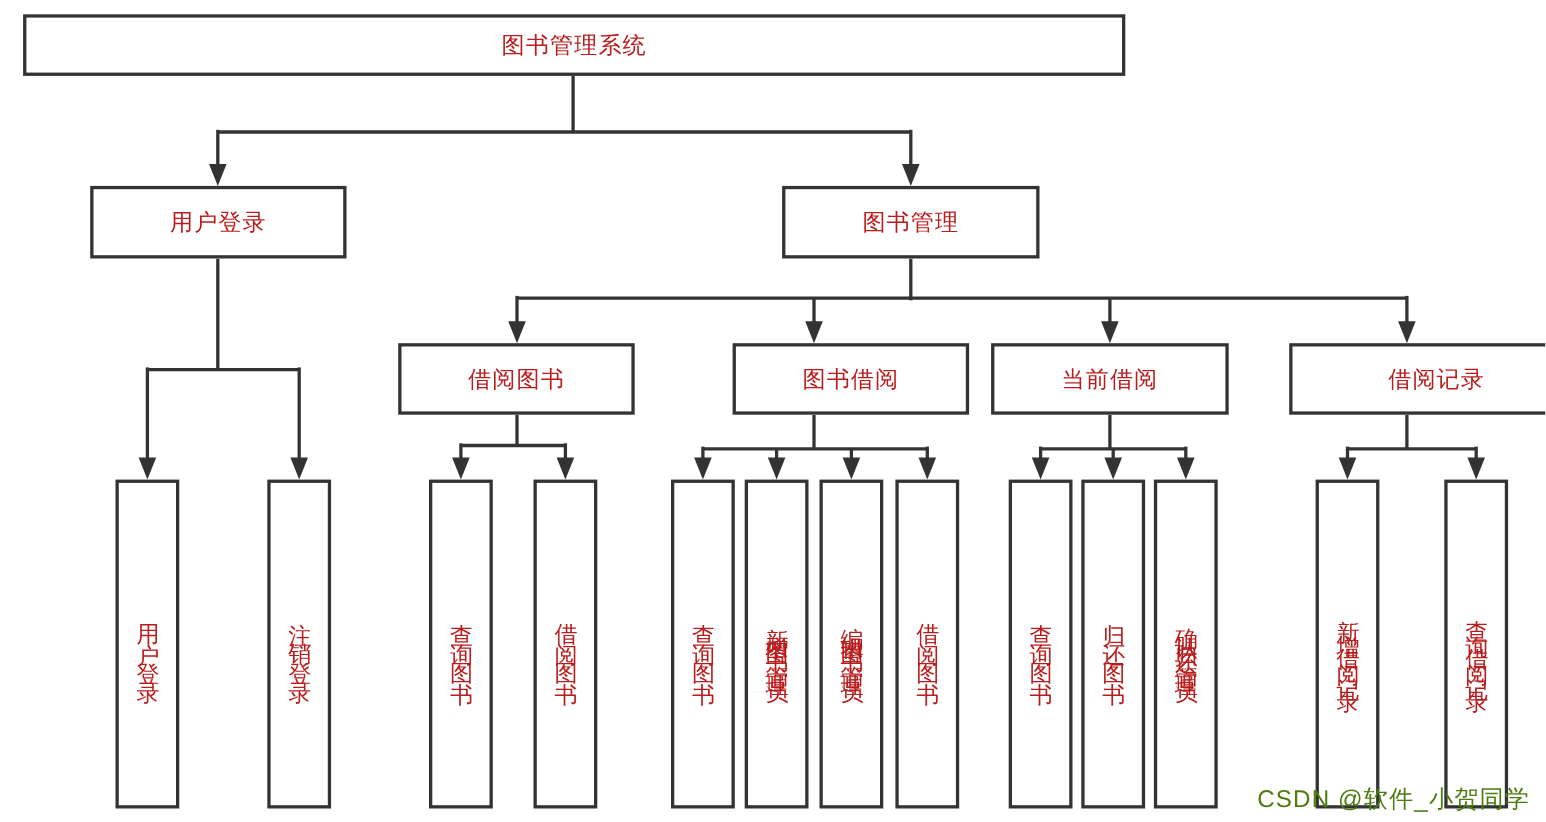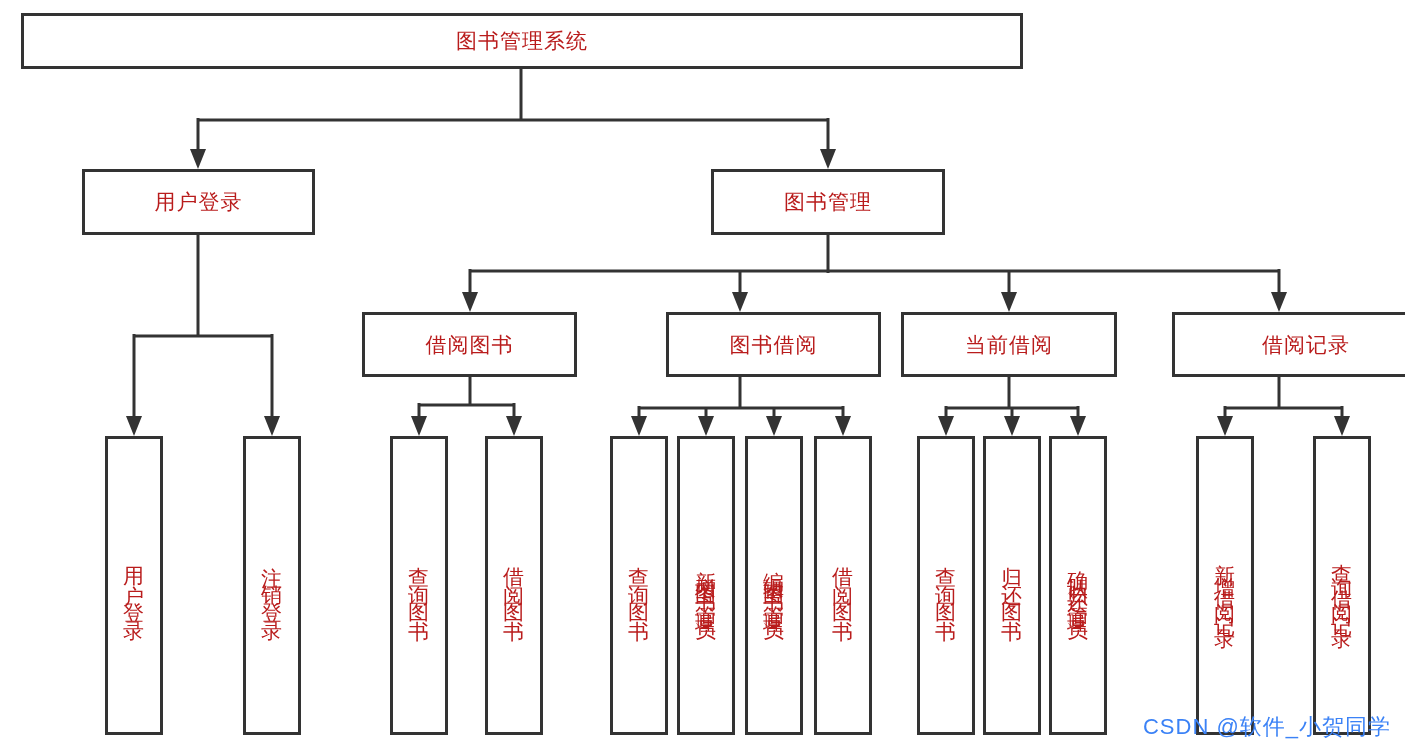--- a/index.html
+++ b/index.html
@@ -34,21 +34,21 @@
     line-height: 1;
   }
   .sp4 span { letter-spacing: 18px; }
   .sp6 span { letter-spacing: 13px; }
   .sp9 span { letter-spacing: 7px; }
   .watermark {
     position: absolute;
     right: 14px;
     top: 712px;
     font-size: 22px;
-    color: #3b82f6;
+    color: #4d7c0f;
     letter-spacing: 1px;
     white-space: nowrap;
   }
 </style>
 </head>
 <body>
 
 <div class="stage">
 
   <svg class="connectors" viewBox="0 0 1405 747" xmlns="http://www.w3.org/2000/svg">

